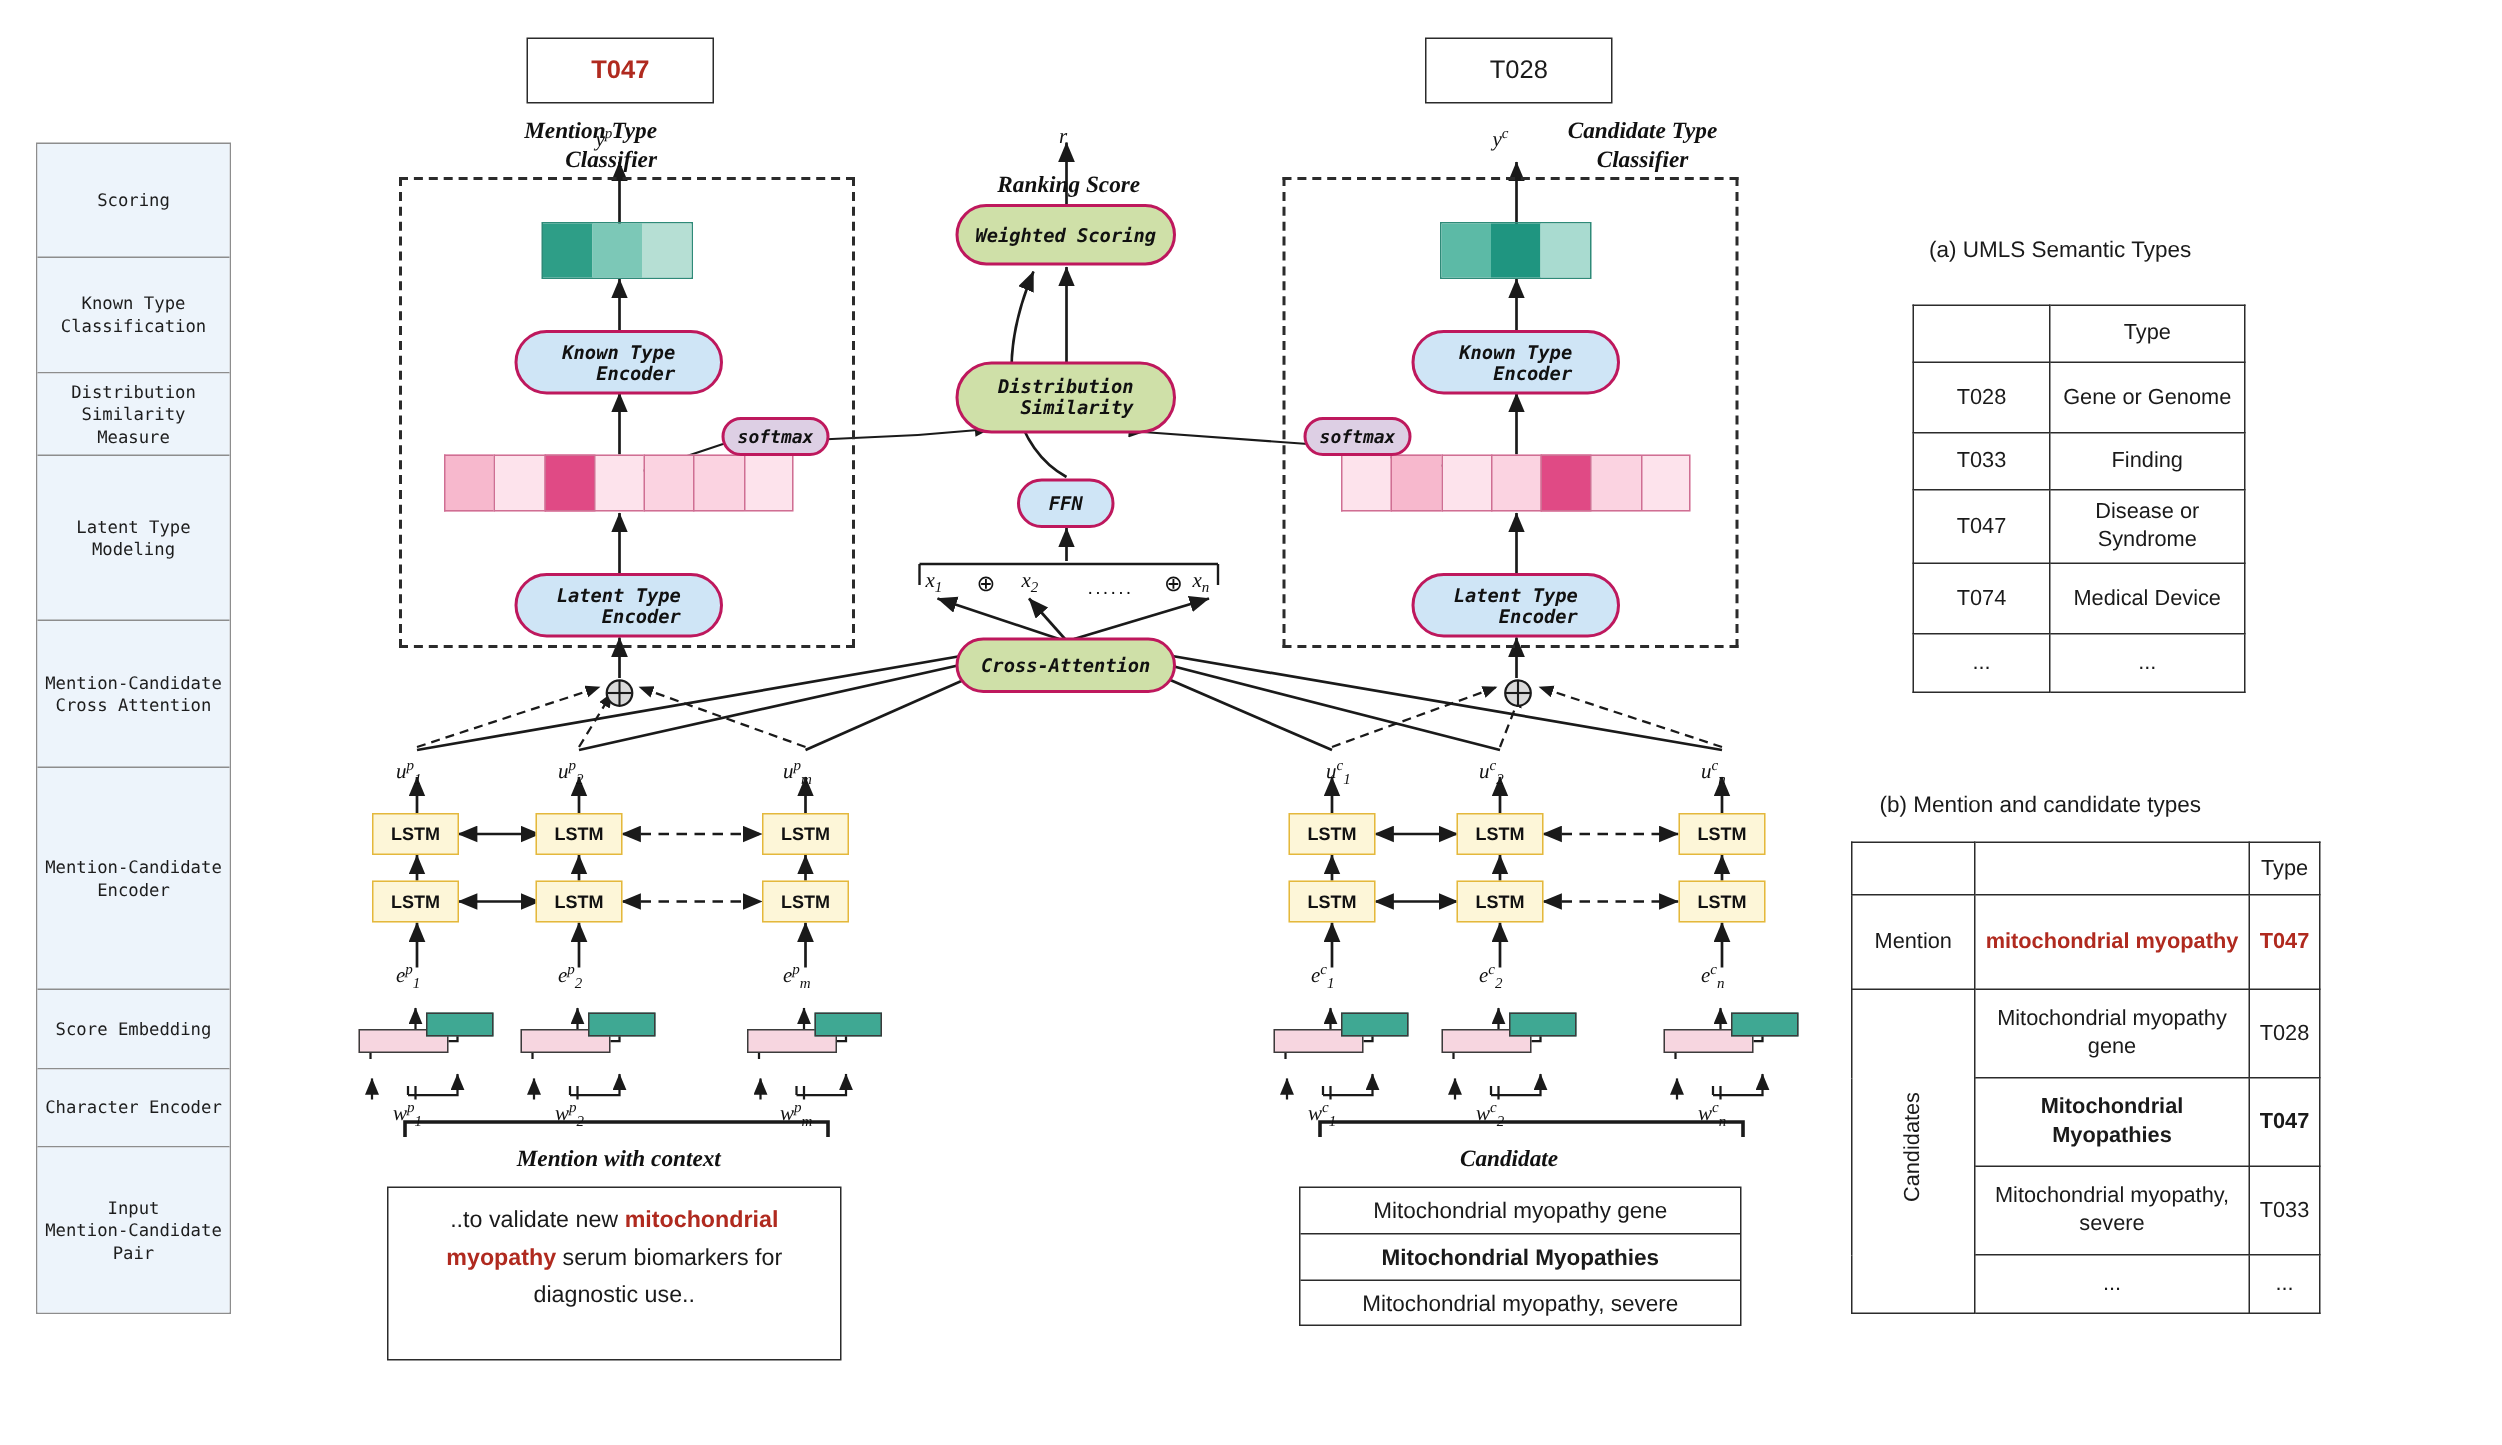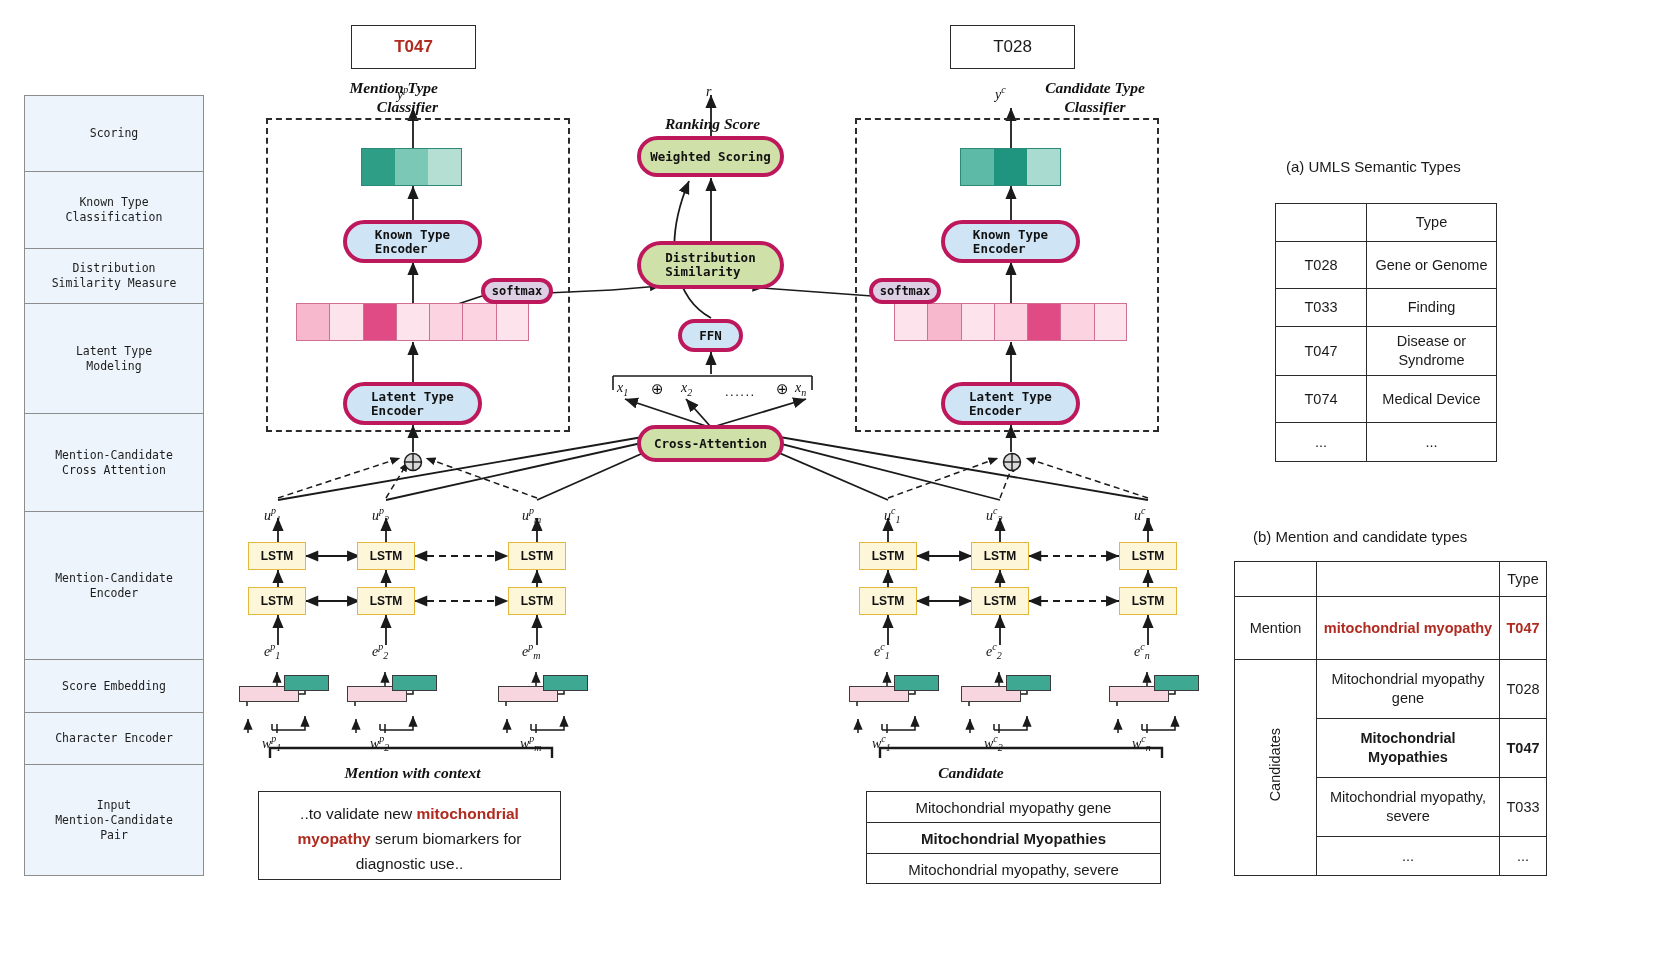--- a/index.html
+++ b/index.html
@@ -21,21 +21,21 @@
     left:0; top:0;
     width:1668px;
     height:963px;
     pointer-events:none;
   }
 
   
   .side-col{
     position:absolute;
     left:24px; top:95px;
-    width:180px;
+    width:130px;
     border:1px solid #8d8d8d;
     box-sizing:border-box;
   }
   .side-item{
     border-bottom:1px solid #8d8d8d;
     background:#edf4fb;
     font-family:"DejaVu Sans Mono","Liberation Mono",monospace;
     font-size:11.5px;
     line-height:15px;
     color:#1d1d1d;
@@ -46,32 +46,33 @@
     padding:2px 4px;
     box-sizing:border-box;
     white-space:pre-line;
   }
   .side-item:last-child{border-bottom:none;}
 
   
   .pill{
     position:absolute;
     box-sizing:border-box;
-    border:4px solid #be185d;
+    border:2px solid #be185d;
     border-radius:24px;
     display:flex;
     align-items:center;
     justify-content:center;
-    text-align:left;
+    text-align:right;
     font-family:"DejaVu Sans Mono","Liberation Mono",monospace;
     font-weight:bold;
     font-size:12.5px;
     line-height:14px;
     color:#111;
     white-space:pre-line;
+    font-style:italic;
   }
   .pill.blue{background:#cfe5f6;}
   .pill.green{background:#cfe0a8;}
   .pill.softmax{
     background:#ddcfe4;
     border-radius:14px;
     font-size:12px;
     font-weight:bold;
   }
 
@@ -423,21 +424,21 @@
 
   <div class="outbox" style="left:351px;top:25px;width:125px;height:44px;color:#b02a1f;">T047</div>
   <div class="outbox" style="left:950px;top:25px;width:125px;height:44px;font-weight:normal;">T028</div>
 
   <div class="cap" style="left:248px;top:78px;width:190px;text-align:right;">Mention Type
 Classifier</div>
   <div class="cap" style="left:1000px;top:78px;width:190px;">Candidate Type
 Classifier</div>
   <div class="cap" style="left:630px;top:66px;width:165px;margin-top:48px;">Ranking Score</div>
   <div class="cap" style="left:300px;top:763px;width:225px;">Mention with context</div>
-  <div class="cap" style="left:896px;top:763px;width:150px;">Candidate</div>
+  <div class="cap" style="left:931px;top:763px;width:150px;">Candidate</div>
 
   <div class="mathlbl" style="left:397px;top:84px;">
     <span>y</span><sup>p</sup>
   </div>
   <div class="mathlbl" style="left:995px;top:84px;">
     <span>y</span><sup>c</sup>
   </div>
   <div class="mathlbl" style="left:706px;top:84px;">r</div>
 
   <div class="dashframe" style="left:266px;top:118px;width:304px;height:314px;"></div>
@@ -586,21 +587,21 @@
   <div class="mathlbl" style="left:872px;top:733px;">
     <span>w</span><sup>c</sup><sub>1</sub>
   </div>
   <div class="mathlbl" style="left:984px;top:733px;">
     <span>w</span><sup>c</sup><sub>2</sub>
   </div>
   <div class="mathlbl" style="left:1132px;top:733px;">
     <span>w</span><sup>c</sup><sub>n</sub>
   </div>
 
-  <div class="sentbox" style="left:258px;top:791px;width:303px;height:89px;">
+  <div class="sentbox" style="left:258px;top:791px;width:303px;height:116px;">
     <span>..to validate new </span><span class="hl">mitochondrial myopathy</span><span> serum biomarkers for diagnostic use..</span>
   </div>
 
   <div class="candbox" style="left:866px;top:791px;width:295px;height:93px;">
     <div class="row">Mitochondrial myopathy gene</div>
     <div class="row bold">Mitochondrial Myopathies</div>
     <div class="row">Mitochondrial myopathy, severe</div>
   </div>
 
   <div class="tbl-cap" style="left:1286px;top:158px;">(a) UMLS Semantic Types</div>

